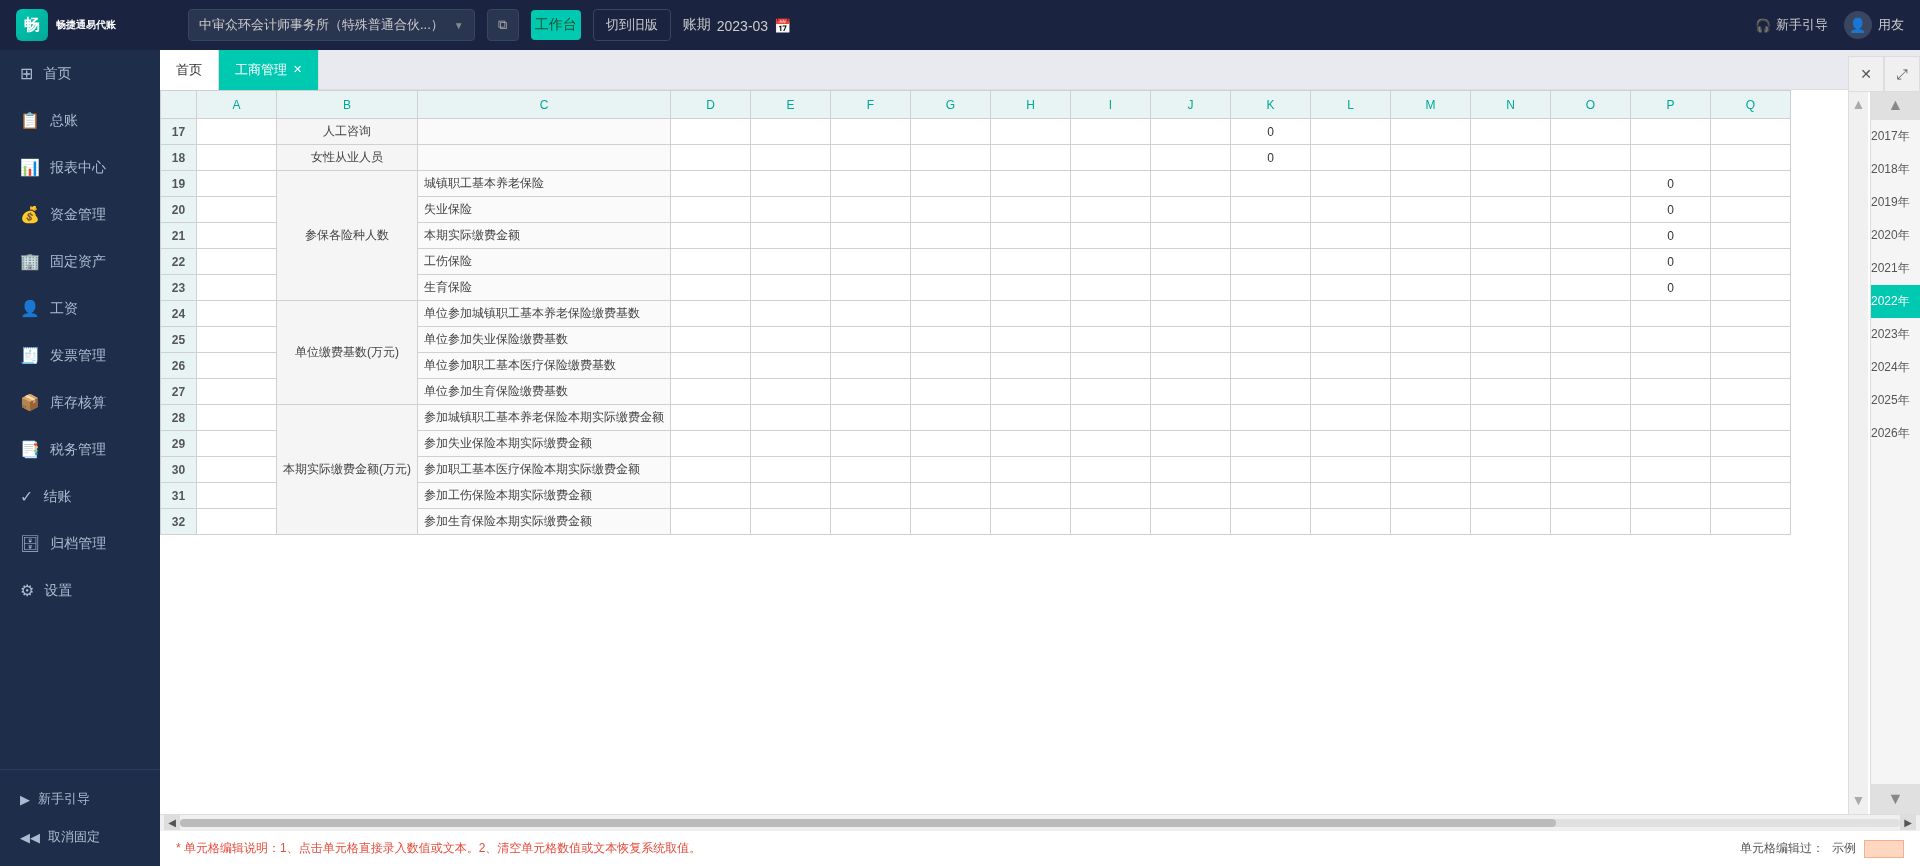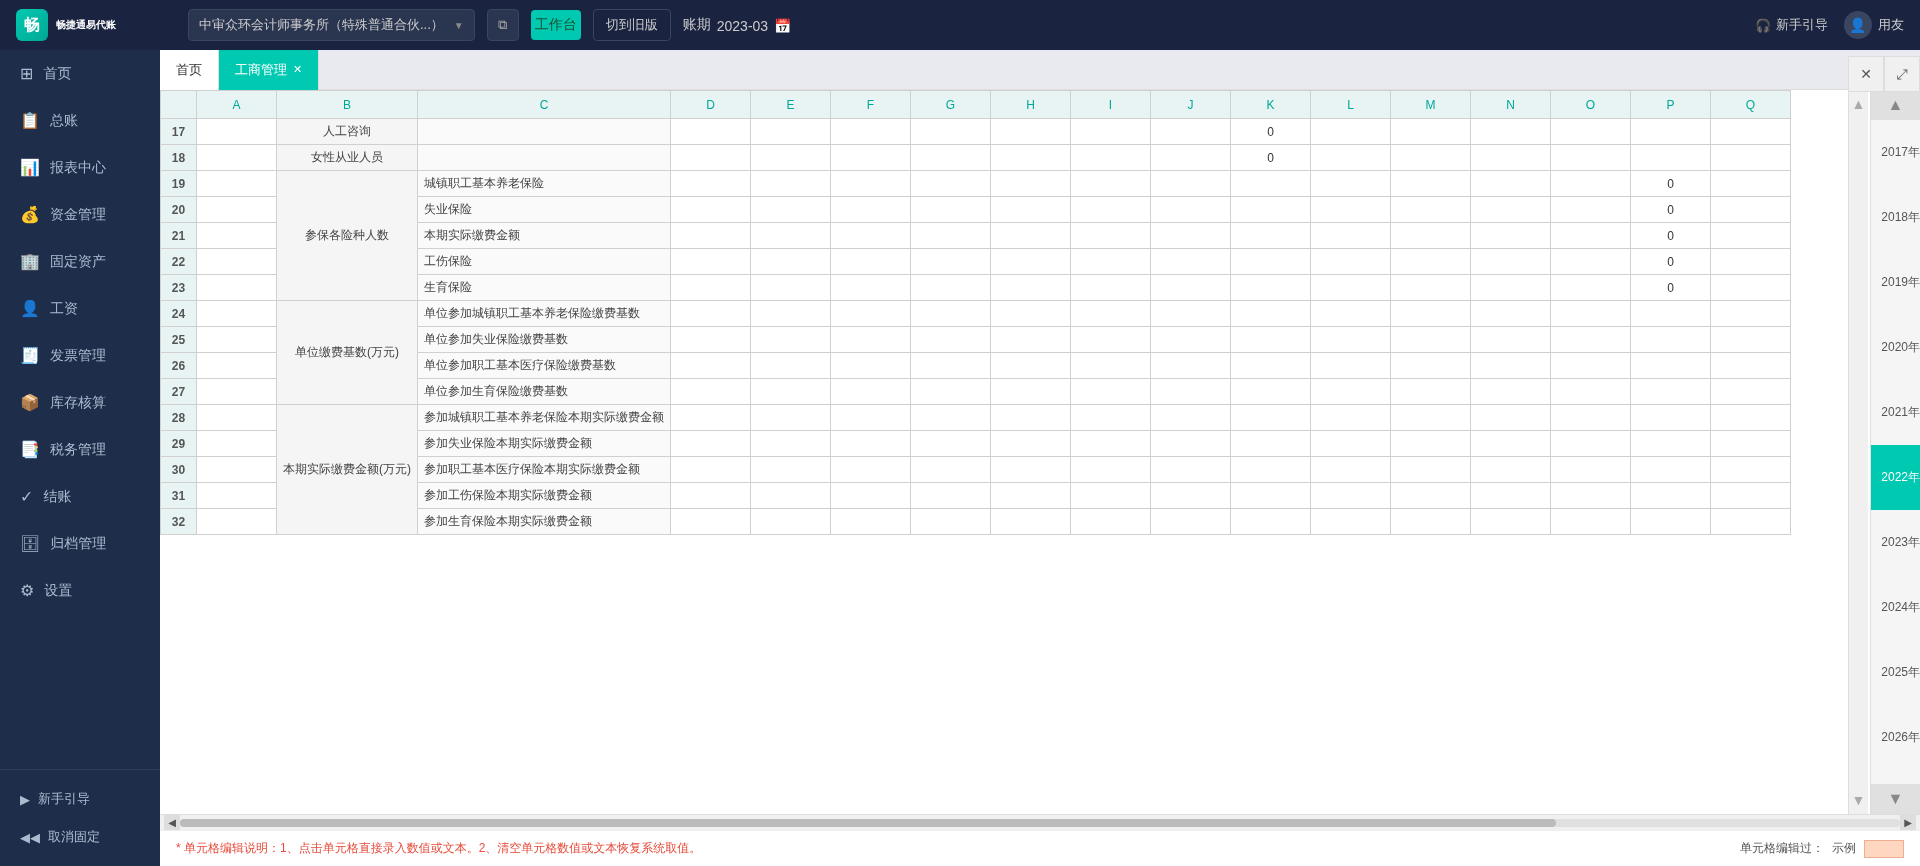--- a/index.html
+++ b/index.html
@@ -311,22 +311,22 @@
       text-align: center;
       padding: 6px 0;
       cursor: pointer;
       color: #888;
       background: #e0e0e0;
       font-size: 16px;
       margin-top: auto;
     }
     .year-item {
       width: 100%;
-      text-align: right;
-      padding: 24px 0;
+      text-align: left;
+      padding: 8px 0;
       font-size: 12px;
       color: #555;
       cursor: pointer;
     }
     .year-item.active {
       background: #00c9b1;
       color: white;
     }
 
     

